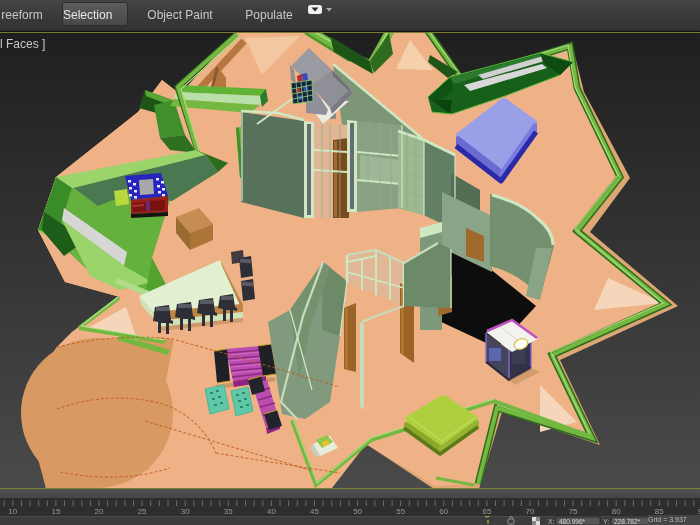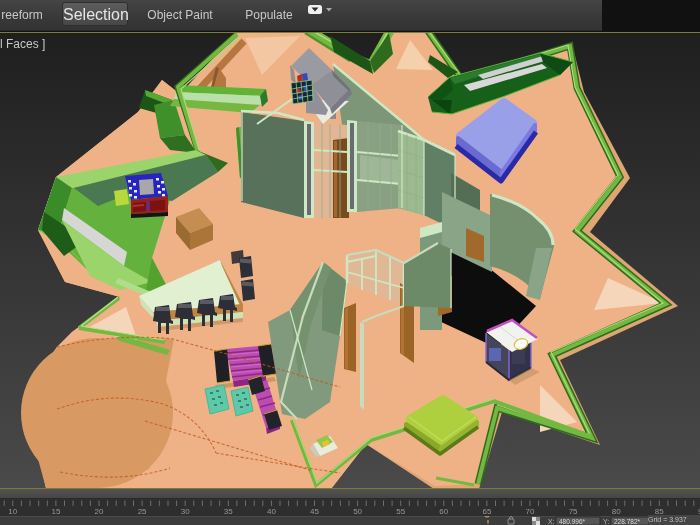--- a/index.html
+++ b/index.html
@@ -1,18 +1,18 @@
 <!DOCTYPE html>
 <html><head><meta charset="utf-8"><style>
 html,body{margin:0;padding:0;background:#000;}
 *{box-sizing:border-box;}
 #stage{position:relative;width:700px;height:525px;overflow:hidden;font-family:"Liberation Sans",sans-serif;background:#111;}
-#toolbar{position:absolute;left:0;top:0;width:602px;height:31px;background:linear-gradient(#454545,#383838 60%,#333333);border-bottom:1px solid #2a2a2a;}
+#toolbar{position:absolute;left:0;top:0;width:700px;height:31px;background:linear-gradient(#454545,#383838 60%,#333333);border-bottom:1px solid #2a2a2a;}
 .tab{position:absolute;top:0;height:31px;line-height:31px;color:#c8c8c8;font-size:12px;text-align:center;}
-#seltab{position:absolute;left:62px;top:2px;width:66px;height:24px;line-height:24px;border-radius:3px;background:linear-gradient(#5d5d5d,#474747);border:1px solid #2e2e2e;color:#e6e6e6;font-size:16px;text-align:right;}
+#seltab{position:absolute;left:62px;top:2px;width:66px;height:24px;line-height:24px;border-radius:3px;background:linear-gradient(#5d5d5d,#474747);border:1px solid #2e2e2e;color:#e6e6e6;font-size:12px;text-align:left;}
 #yline{position:absolute;left:0;top:32px;width:700px;height:1px;background:#7c7c34;}
 #vp{position:absolute;left:0;top:33px;width:700px;height:455px;}
 #faces{position:absolute;left:0;top:37px;color:#c8c8c8;font-size:12px;z-index:5;}
 #ybot{position:absolute;left:0;top:488px;width:700px;height:1px;background:#7c7c34;}
 #slider{position:absolute;left:0;top:489px;width:700px;height:10px;background:linear-gradient(#535353,#454545);border-bottom:1px solid #2a2a2a;}
 #ruler{position:absolute;left:0;top:499px;width:700px;height:35px;background:#2e2e2e;}
 #status{position:absolute;left:0;top:516px;width:700px;height:9px;background:#3c3c3c;border-top:1px solid #4a4a4a;}
 </style></head><body>
 <div id="stage">
   <svg id="vp" width="700" height="455" viewBox="0 33 700 455" xmlns="http://www.w3.org/2000/svg">

